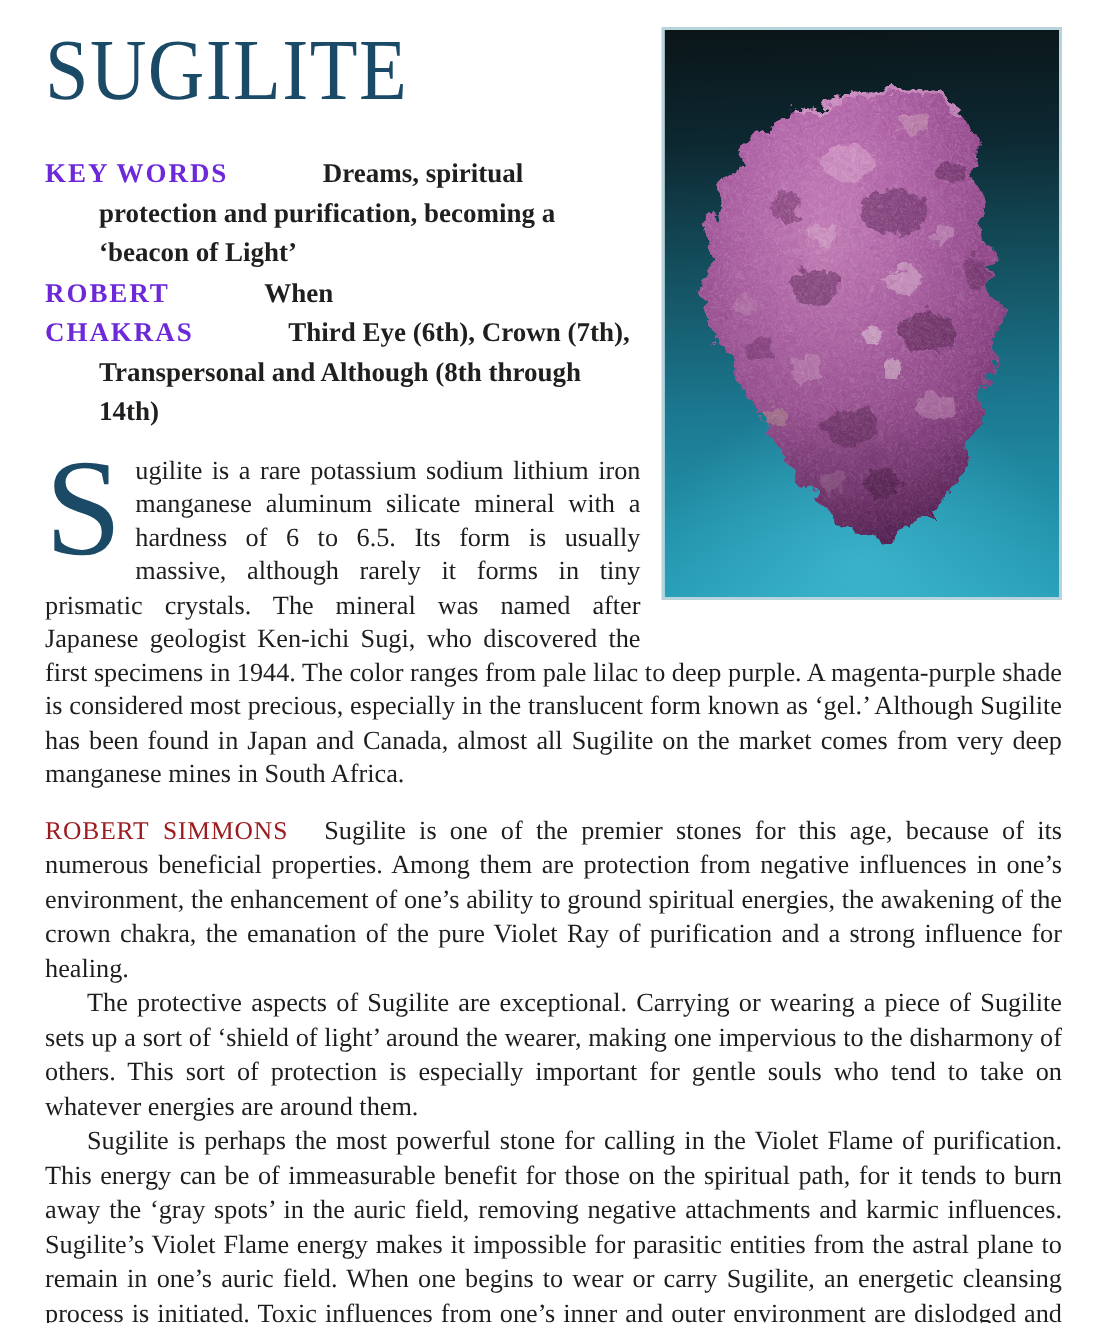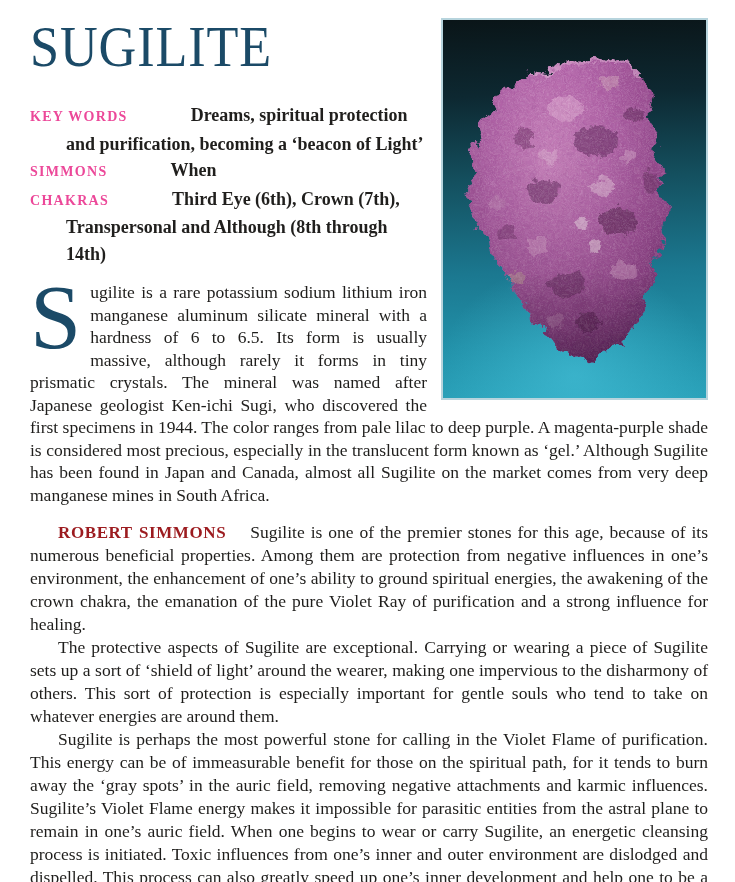--- a/index.html
+++ b/index.html
@@ -39,24 +39,24 @@
   }
   
   .attributes { margin-bottom: 14px; }
   .attr-row {
     padding-left: 36px;
     text-indent: -36px;
     line-height: 26.5px;
     font-size: 18px;
   }
   .attr-label {
-    font-size: 14px;
+    font-size: 18px;
     font-weight: bold;
     letter-spacing: 1.3px;
-    color: #ec4899;
+    color: #6d28d9;
     margin-right: 17px;
   }
   .attr-value { font-weight: bold; color: #201f1d; margin-left: 46px; }
   
   p.body-text {
     font-size: 17.5px;
     line-height: 22.5px;
     text-align: justify;
   }
   p.intro { margin-bottom: 14px; }
@@ -64,26 +64,25 @@
     float: left;
     font-size: 92px;
     line-height: 68px;
     color: #1b4a67;
     margin: 2px 9px 0 0;
   }
   .author-section { margin-top: 15px; }
   .author-section p { font-size: 17.5px; line-height: 23px; text-align: justify; }
   .author-section p.indent { text-indent: 28px; }
   .author-name {
-    font-weight: bold;
+    font-weight: normal;
     color: #9c1b1f;
     letter-spacing: 0.6px;
     font-size: 17px;
     margin-right: 24px;
-    margin-left: 28px;
   }
 </style>
 </head>
 <body>
 
 <div class="page">
 
   <figure class="photo">
     <svg viewBox="0 0 263 378" preserveAspectRatio="none" xmlns="http://www.w3.org/2000/svg">
       <defs>
@@ -147,21 +146,21 @@
     </svg>
   </figure>
 
   <h1 class="title">SUGILITE</h1>
 
   <section class="attributes">
     <div class="attr-row">
       <span class="attr-label">KEY WORDS</span><span class="attr-value">Dreams, spiritual protection and purification, becoming a ‘beacon of Light’</span>
     </div>
     <div class="attr-row">
-      <span class="attr-label">SIMMONS</span><span class="attr-value">When</span>
+      <span class="attr-label">ROBERT</span><span class="attr-value">When</span>
     </div>
     <div class="attr-row">
       <span class="attr-label">CHAKRAS</span><span class="attr-value">Third Eye (6th), Crown (7th), Transpersonal and Although (8th through 14th)</span>
     </div>
   </section>
 
   <p class="body-text intro"><span class="dropcap">S</span><span>ugilite is a rare potassium sodium lithium iron manganese aluminum silicate mineral with a hardness of 6 to 6.5. Its form is usually massive, although rarely it forms in tiny prismatic crystals. The mineral was named after Japanese geologist Ken-ichi Sugi, who discovered the first specimens in 1944. The color ranges from pale lilac to deep purple. A magenta-purple shade is considered most precious, especially in the translucent form known as ‘gel.’ Although Sugilite has been found in Japan and Canada, almost all Sugilite on the market comes from very deep manganese mines in South Africa.</span></p>
 
   <section class="author-section">
     <p><span class="author-name">ROBERT SIMMONS</span><span>Sugilite is one of the premier stones for this age, because of its numerous beneficial properties. Among them are protection from negative influences in one’s environment, the enhancement of one’s ability to ground spiritual energies, the awakening of the crown chakra, the emanation of the pure Violet Ray of purification and a strong influence for healing.</span></p>

